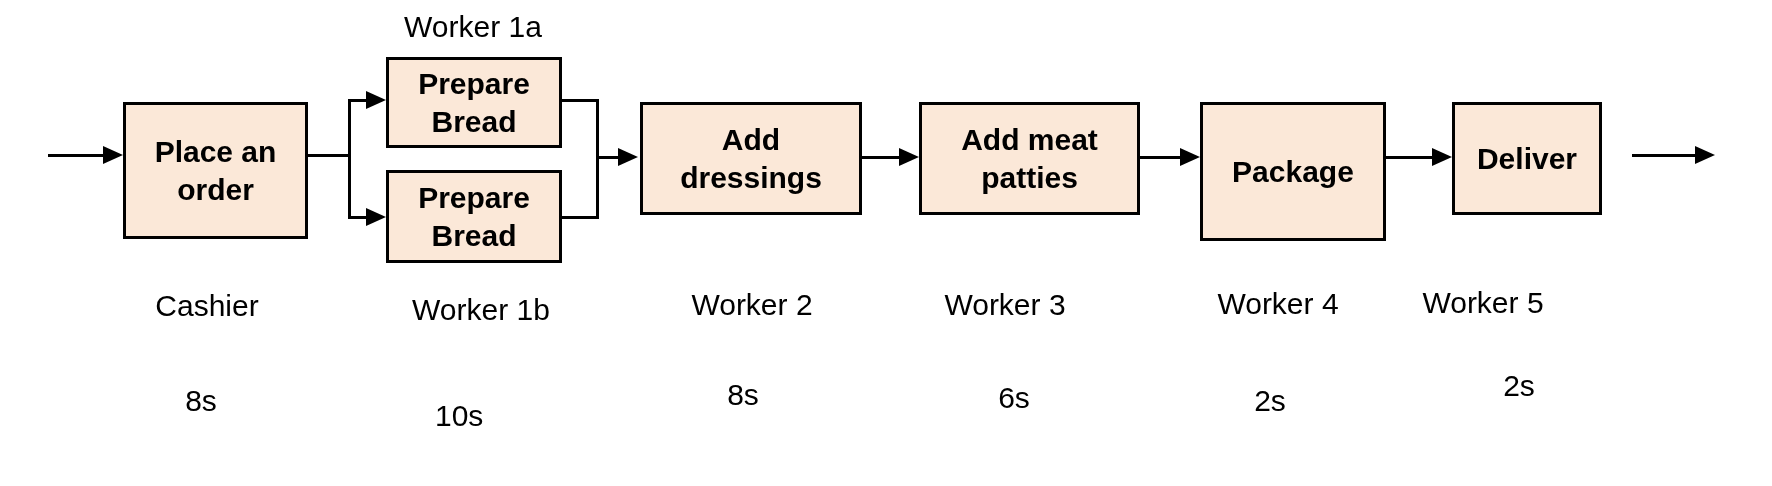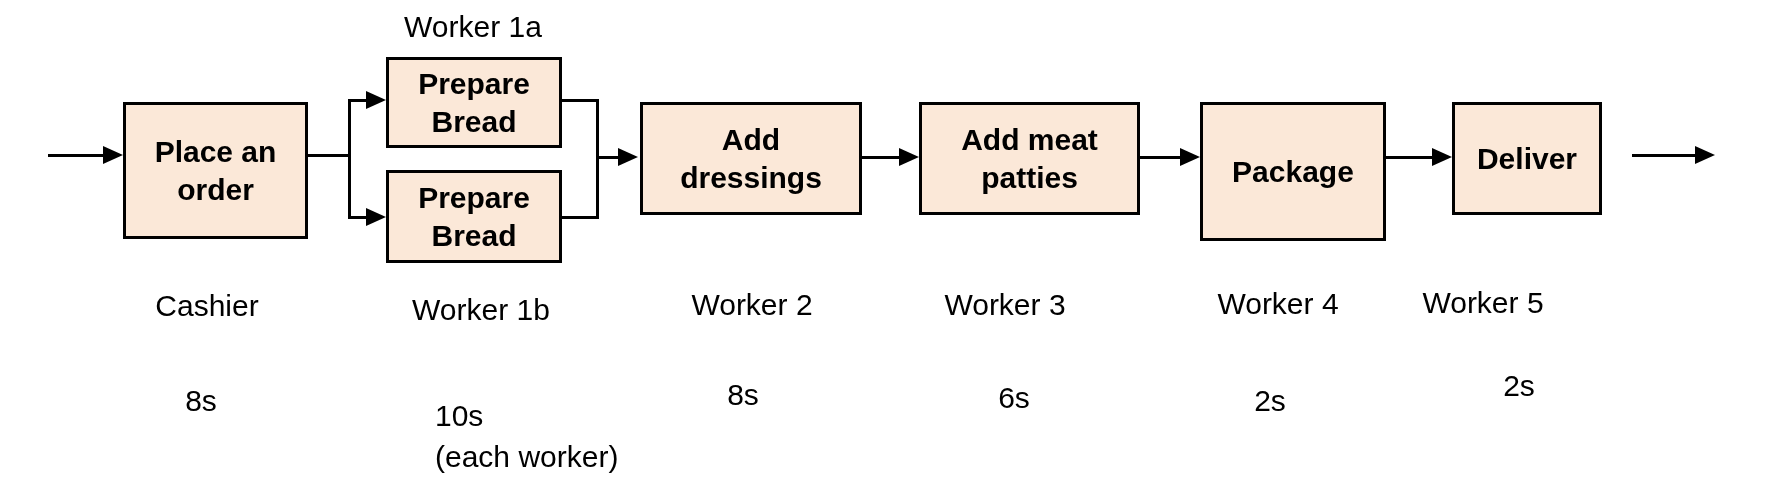--- a/index.html
+++ b/index.html
@@ -128,20 +128,19 @@
   <div class="lbl centered" style="left:207px; top:289px;">Cashier</div>
   <div class="lbl centered" style="left:481px; top:293px;">Worker 1b</div>
   <div class="lbl centered" style="left:752px; top:288px;">Worker 2</div>
   <div class="lbl centered" style="left:1005px; top:288px;">Worker 3</div>
   <div class="lbl centered" style="left:1278px; top:287px;">Worker 4</div>
   <div class="lbl centered" style="left:1483px; top:286px;">Worker 5</div>
 
   <div class="lbl centered" style="left:201px; top:384px;">8s</div>
   <div class="lbl time-block" style="left:435px; top:384px;margin-top:11px;">
     <div>10s</div>
-    <div>(each worker)</div>
   </div>
   <div class="lbl centered" style="left:743px; top:378px;">8s</div>
   <div class="lbl centered" style="left:1014px; top:381px;">6s</div>
   <div class="lbl centered" style="left:1270px; top:384px;">2s</div>
   <div class="lbl centered" style="left:1519px; top:369px;">2s</div>
 
 </div>
 
 </body></html>

